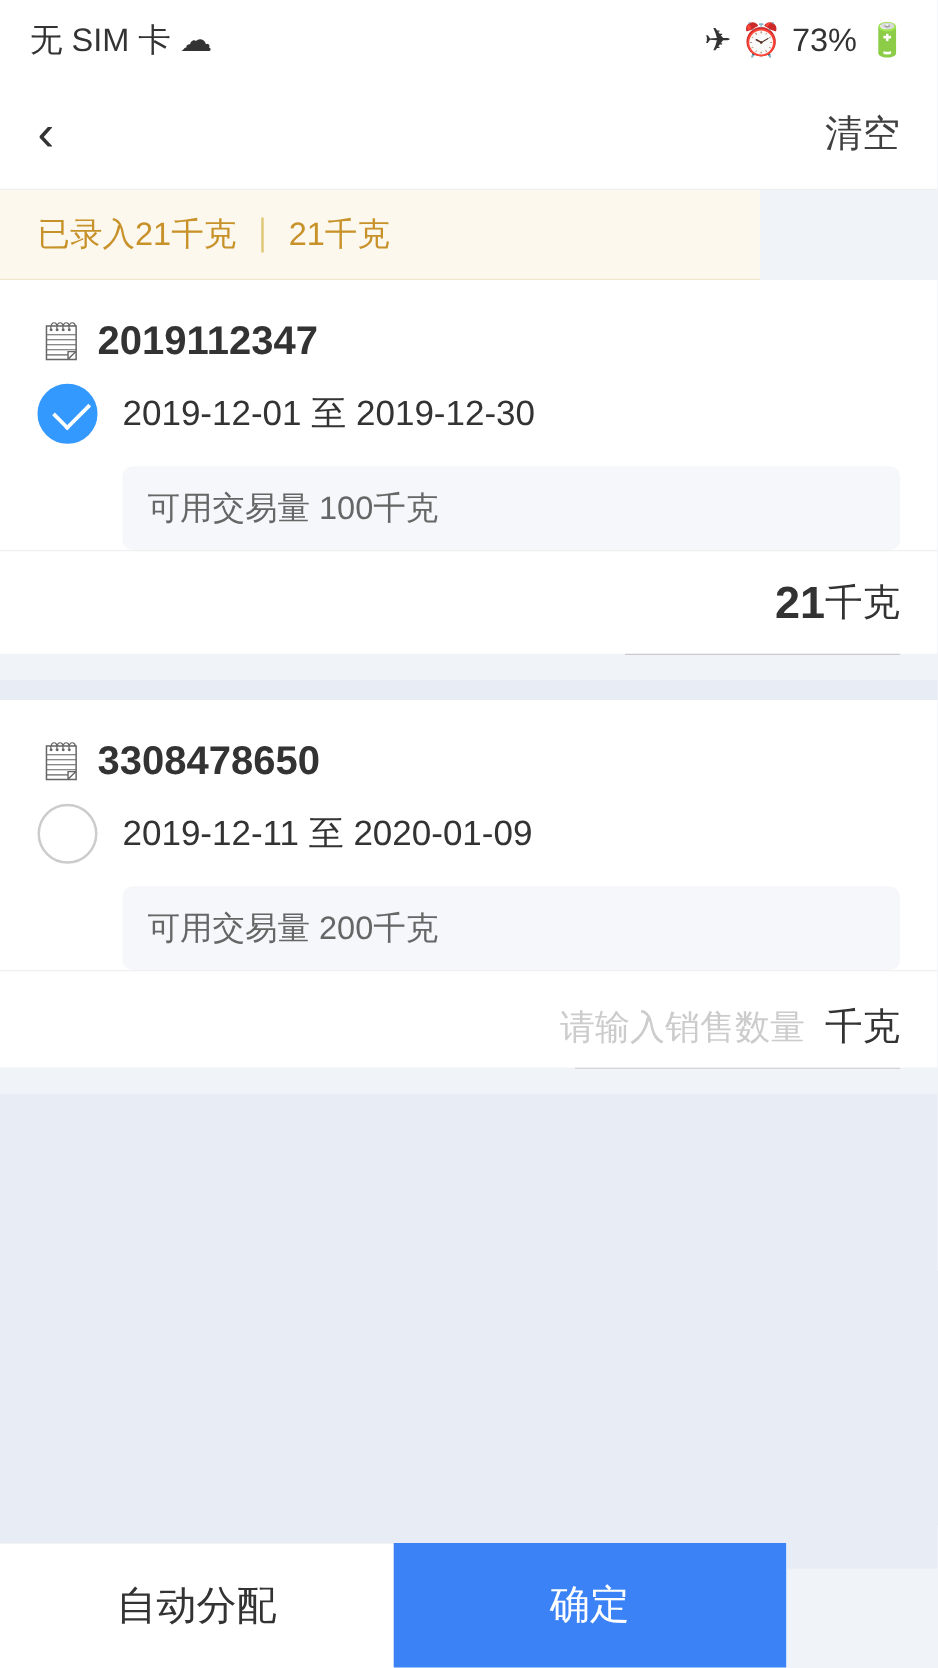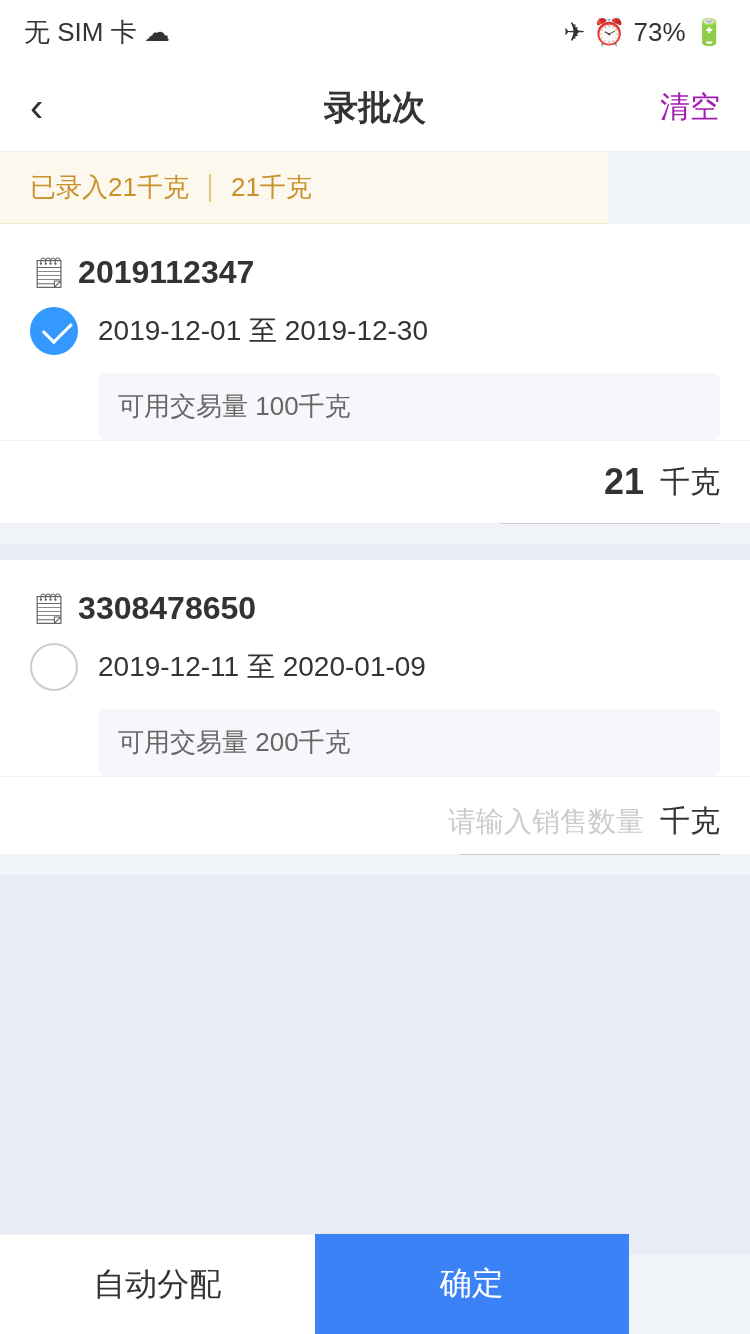--- a/index.html
+++ b/index.html
@@ -60,21 +60,21 @@
       width: 60px;
       cursor: pointer;
     }
     .nav-title {
       font-size: 34px;
       font-weight: 600;
       color: #333;
     }
     .nav-clear {
       font-size: 30px;
-      color: #a21caf;
+      color: #404040;
       cursor: pointer;
     }
 
     
     .summary-bar {
       width: 608px;
       background: #fdf8ee;
       padding: 18px 30px;
       display: flex;
       align-items: center;
@@ -162,21 +162,20 @@
     }
 
     
     .qty-row {
       width: 750px;
       background: #fff;
       padding: 20px 30px 20px 30px;
       display: flex;
       align-items: center;
       justify-content: flex-end;
-      gap: 16px;
       border-top: 1px solid #f0f0f0;
     }
     .qty-value {
       font-size: 36px;
       font-weight: 600;
       color: #333;
     }
     .qty-unit {
       font-size: 30px;
       color: #333;
@@ -260,21 +259,20 @@
   <div class="status-right">
     <span>✈</span>
     <span>⏰</span>
     <span>73%</span>
     <span>🔋</span>
   </div>
 </div>
 
 <div class="nav-bar">
   <div class="nav-back">‹</div>
-  <div class="nav-title">录批次</div>
   <div class="nav-clear">清空</div>
 </div>
 
 <div class="summary-bar">
   <span class="summary-text">已录入21千克</span>
   <div class="summary-divider"></div>
   <span class="summary-amount">21千克</span>
 </div>
 
 <div class="card">

